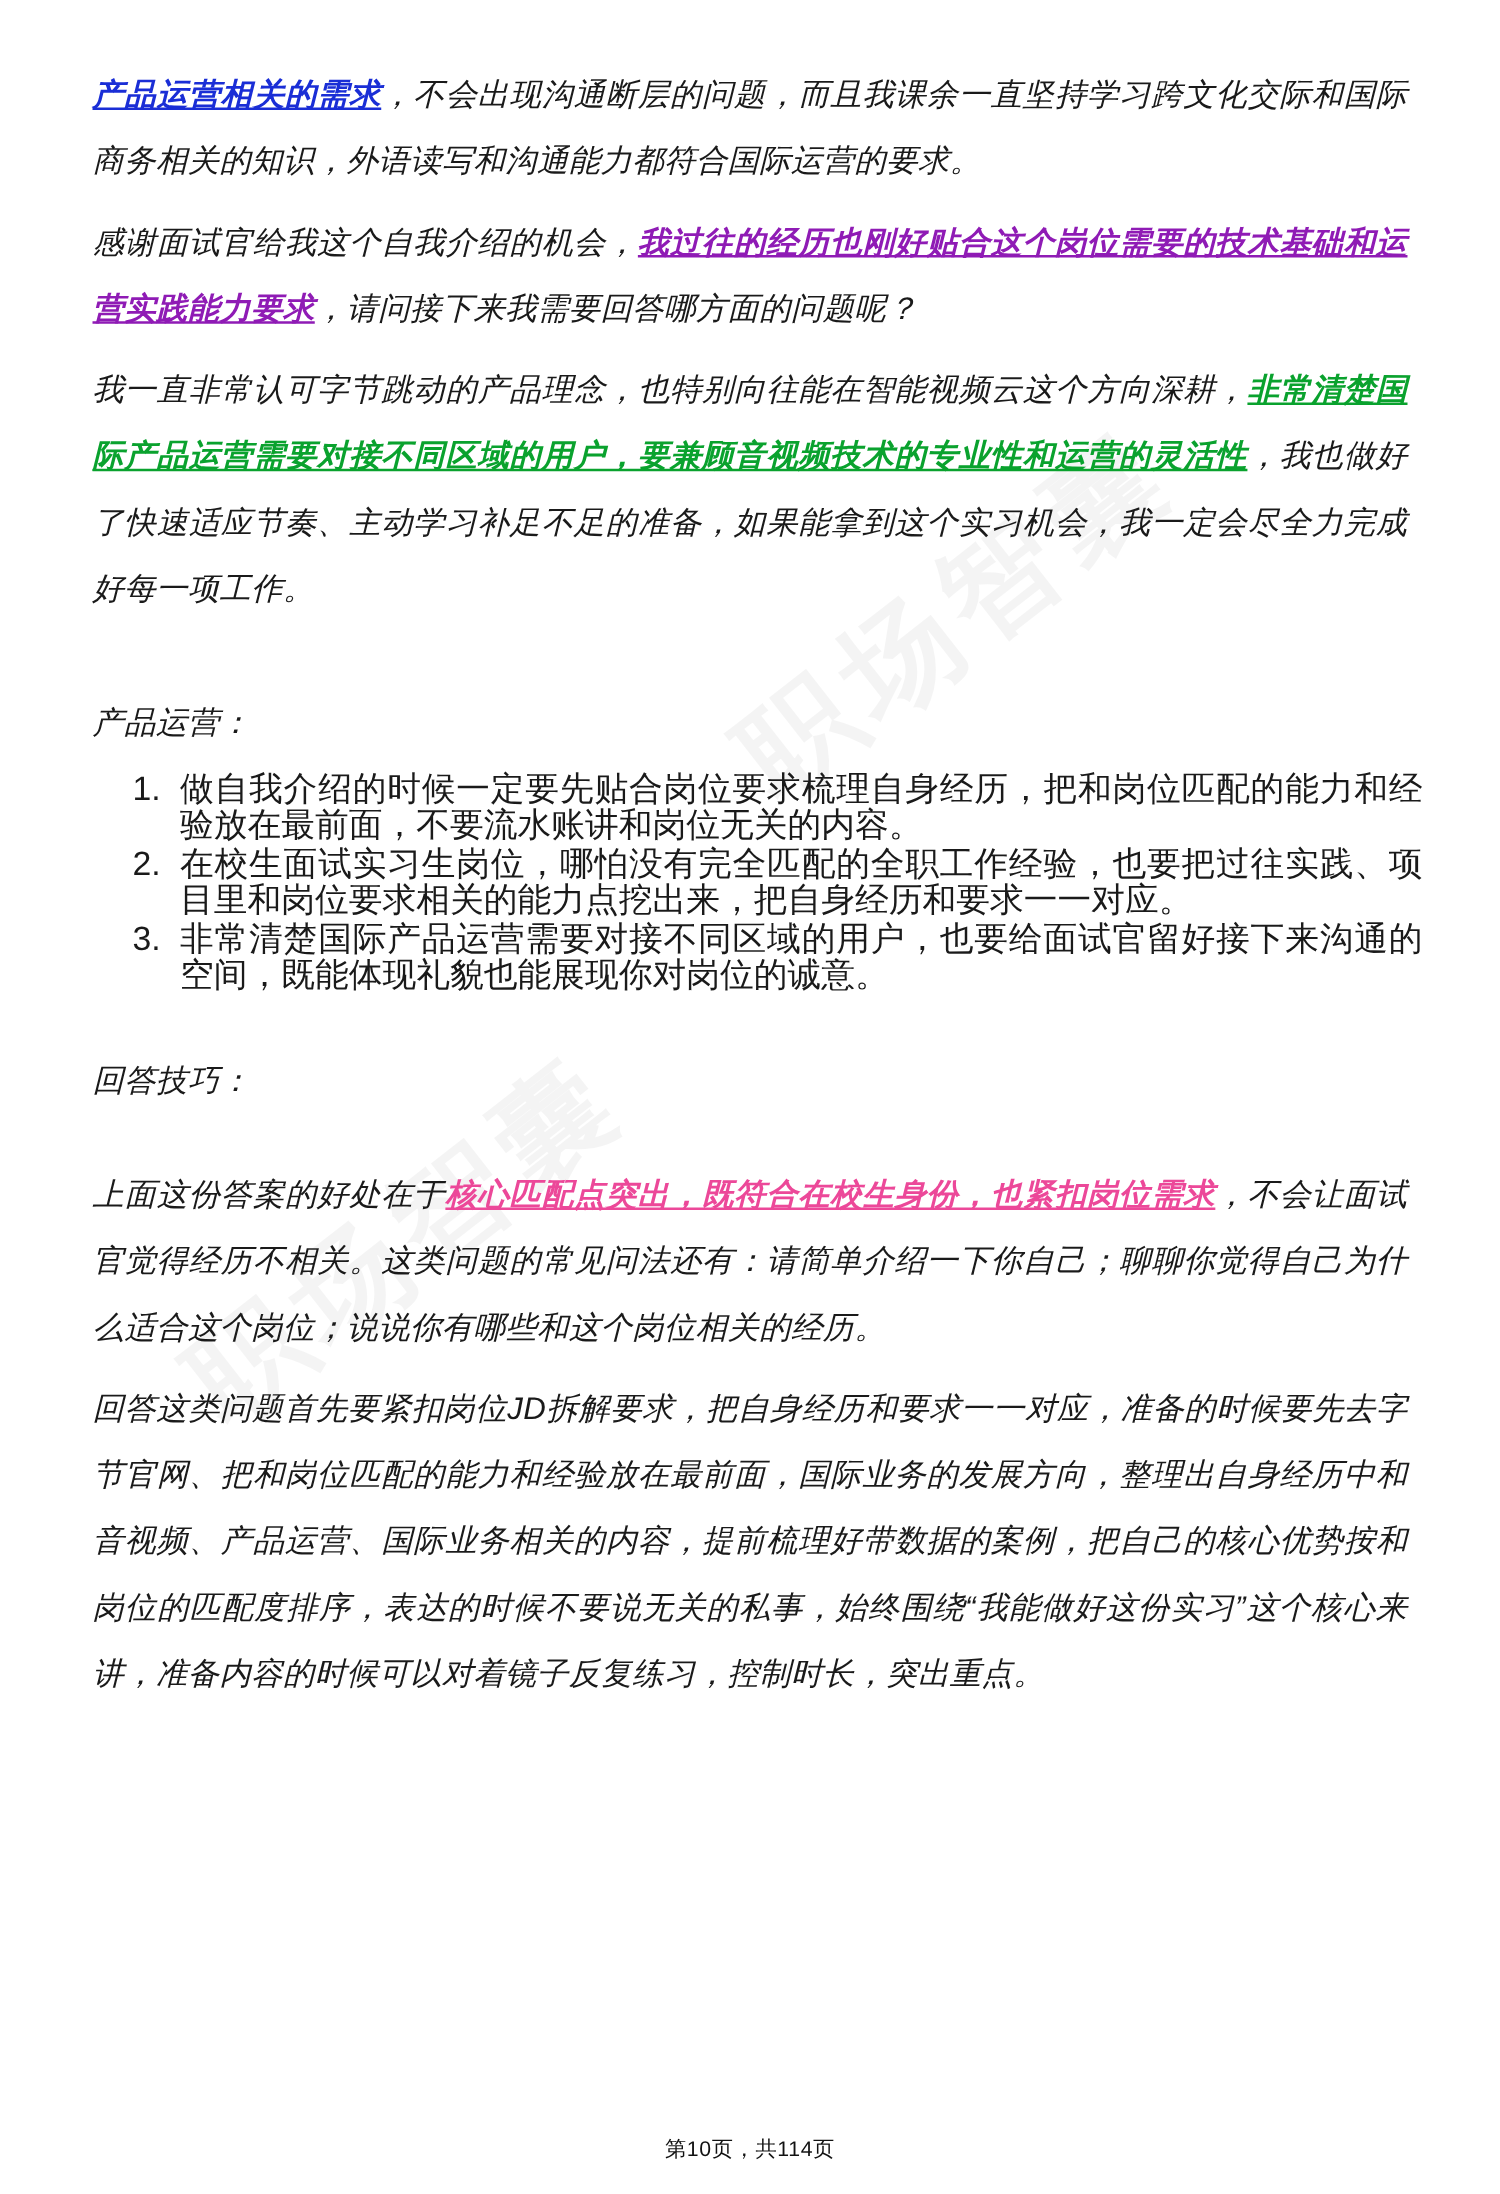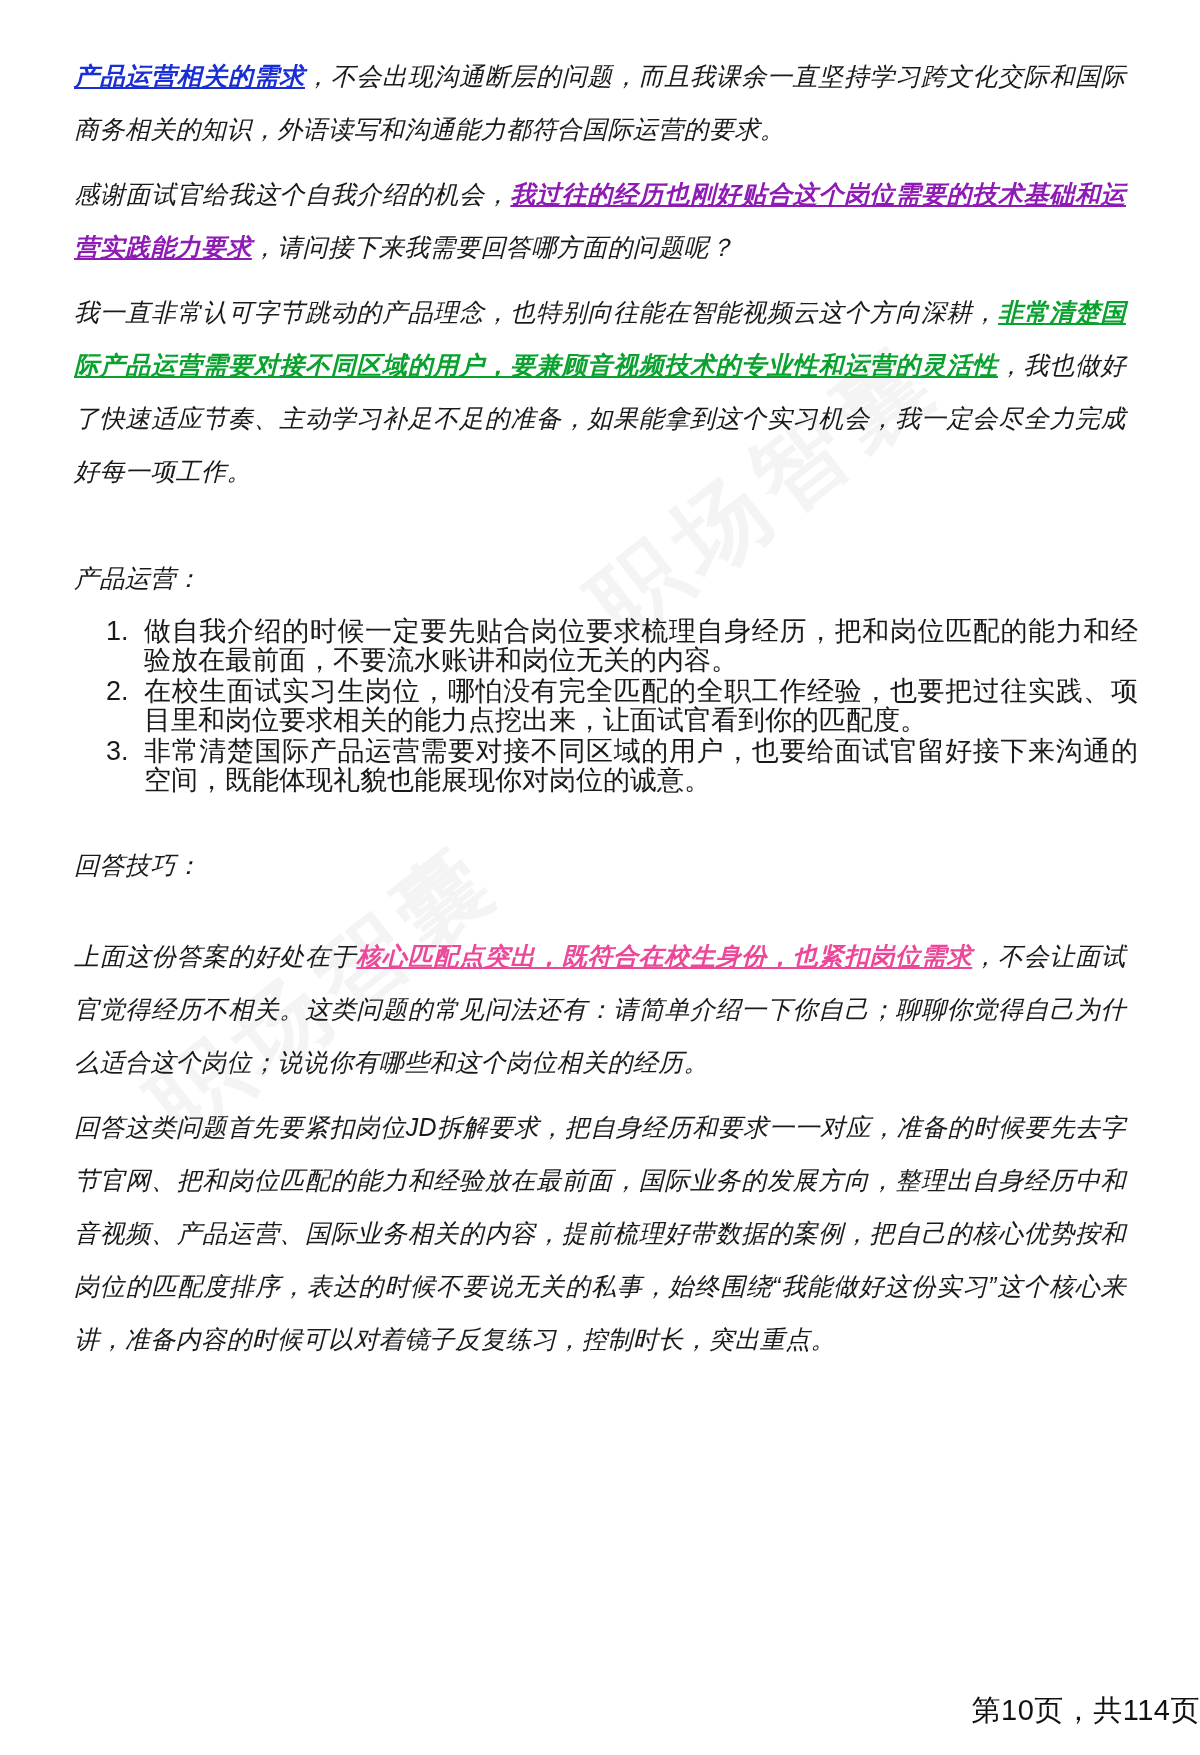--- a/index.html
+++ b/index.html
@@ -90,22 +90,22 @@
     padding-left: 8px;
     text-align: justify;
     text-justify: inter-ideograph;
   }
 
   .footer {
     position: absolute;
     left: 0;
     bottom: 24px;
     width: 1200px;
-    text-align: right;
-    font-size: 29px;
+    text-align: center;
+    font-size: 17px;
     color: #111;
     letter-spacing: 0.5px;
   }
 </style>
 </head>
 <body>
 
 <div class="watermark">
   <span class="wm1">职场智囊</span>
   <span class="wm2">职场智囊</span>
@@ -124,21 +124,21 @@
   <p class="para">
     <span>我一直非常认可字节跳动的产品理念，也特别向往能在智能视频云这个方向深耕，</span><span class="hl-green">非常清楚国际产品运营需要对接不同区域的用户，要兼顾音视频技术的专业性和运营的灵活性</span><span>，我也做好了快速适应节奏、主动学习补足不足的准备，如果能拿到这个实习机会，我一定会尽全力完成好每一项工作。</span>
   </p>
 
   <div class="spacer-md"></div>
 
   <p class="para">产品运营：</p>
 
   <ol class="tips">
     <li>做自我介绍的时候一定要先贴合岗位要求梳理自身经历，把和岗位匹配的能力和经验放在最前面，不要流水账讲和岗位无关的内容。</li>
-    <li>在校生面试实习生岗位，哪怕没有完全匹配的全职工作经验，也要把过往实践、项目里和岗位要求相关的能力点挖出来，让面试官看到你的匹配度。</li>
+    <li>在校生面试实习生岗位，哪怕没有完全匹配的全职工作经验，也要把过往实践、项目里和岗位要求相关的能力点挖出来，把自身经历和要求一一对应。</li>
     <li>非常清楚国际产品运营需要对接不同区域的用户，也要给面试官留好接下来沟通的空间，既能体现礼貌也能展现你对岗位的诚意。</li>
   </ol>
 
   <div class="spacer-md"></div>
 
   <p class="para">回答技巧：</p>
 
   <div class="spacer-sm"></div>
 
   <p class="para">

